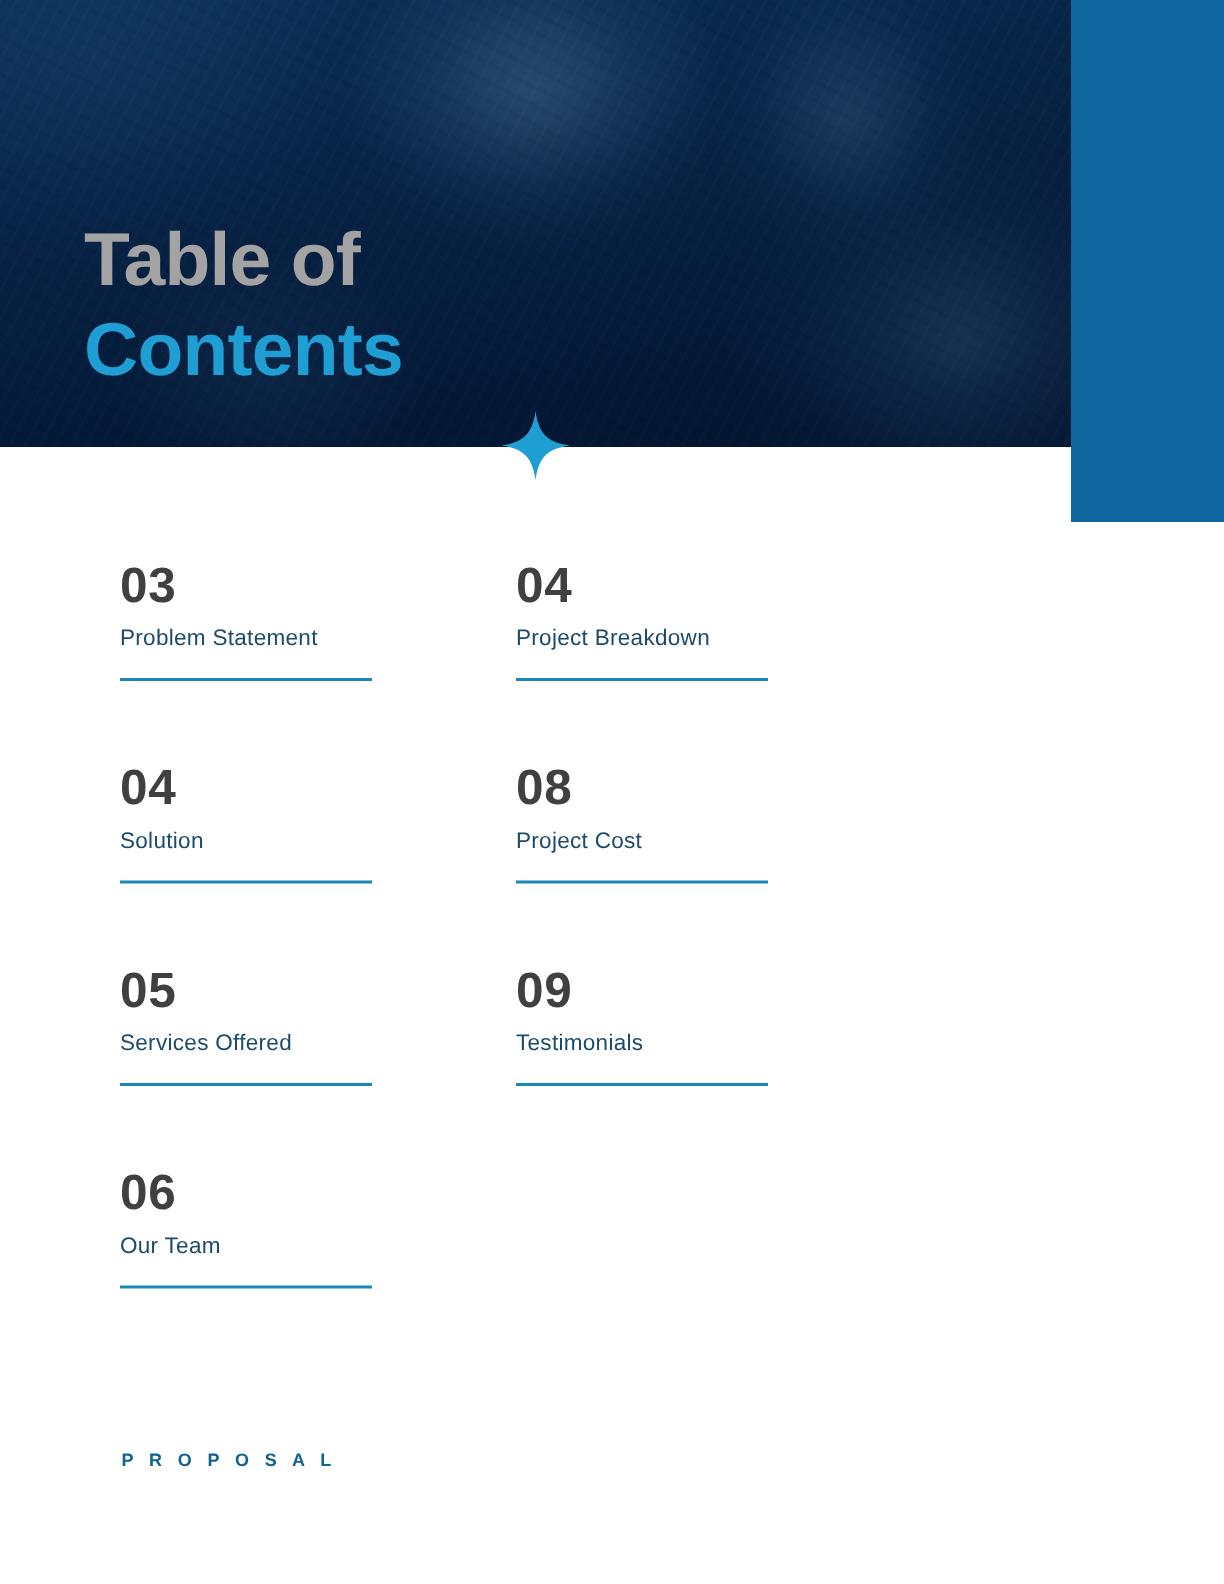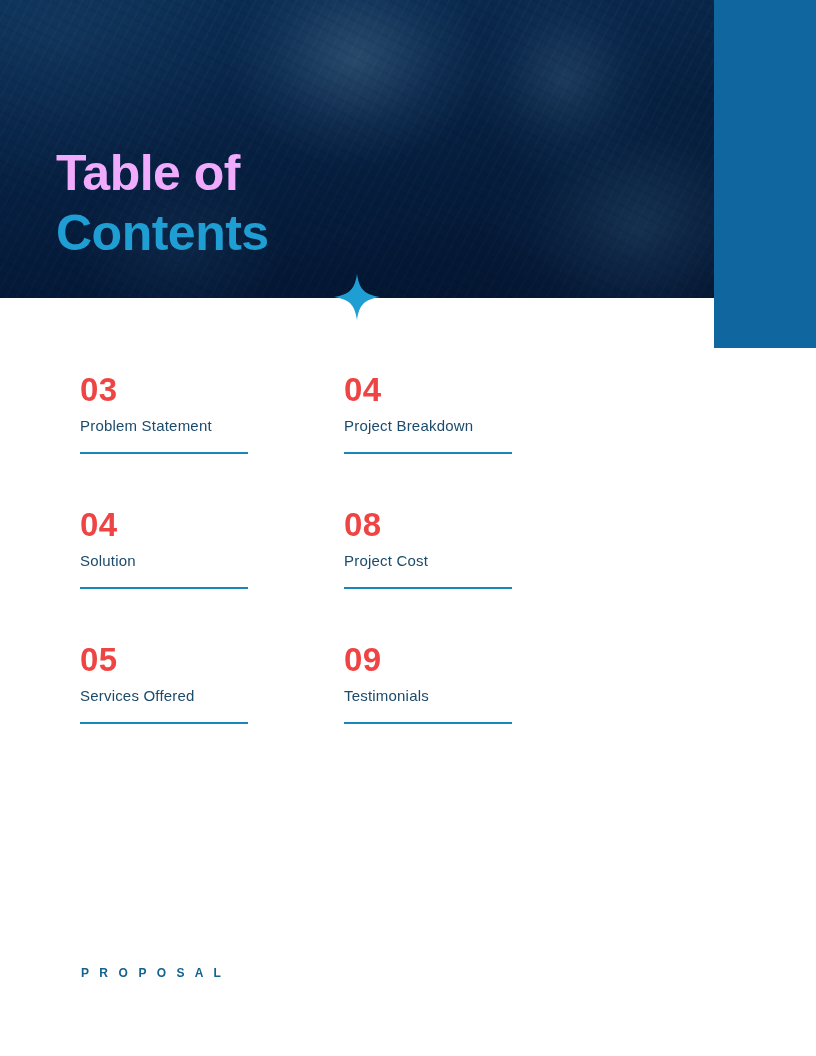--- a/index.html
+++ b/index.html
@@ -57,21 +57,21 @@
     left: 56px;
     top: 144px;
     z-index: 3;
   }
   .hero-title .line1 {
     display: block;
     font-size: 50px;
     line-height: 58px;
     font-weight: 700;
     letter-spacing: -0.5px;
-    color: #f0abfc;
+    color: #a3a3a3;
   }
   .hero-title .line2 {
     display: block;
     font-size: 50px;
     line-height: 62px;
     font-weight: 700;
     letter-spacing: -0.5px;
     color: #1f9ed4;
     text-align: right;
   }
@@ -108,21 +108,21 @@
     grid-template-columns: 264px 264px;
     grid-auto-rows: 135px;
   }
   .toc-item {
     width: 168px;
   }
   .toc-num {
     font-size: 33px;
     line-height: 36px;
     font-weight: 700;
-    color: #ef4444;
+    color: #404040;
     letter-spacing: 0.5px;
   }
   .toc-label {
     margin-top: 8px;
     font-size: 15px;
     line-height: 20px;
     color: #1b4a6b;
     letter-spacing: 0.2px;
   }
   .toc-rule {
@@ -195,18 +195,23 @@
       <div class="toc-label">Services Offered</div>
       <div class="toc-rule"></div>
     </div>
 
     <div class="toc-item">
       <div class="toc-num">09</div>
       <div class="toc-label">Testimonials</div>
       <div class="toc-rule"></div>
     </div>
 
+    <div class="toc-item">
+      <div class="toc-num">06</div>
+      <div class="toc-label">Our Team</div>
+      <div class="toc-rule"></div>
+    </div>
 
 
   </div>
 </div>
 
 <div class="footer">P R O P O S A L</div>
 
 </body></html>

